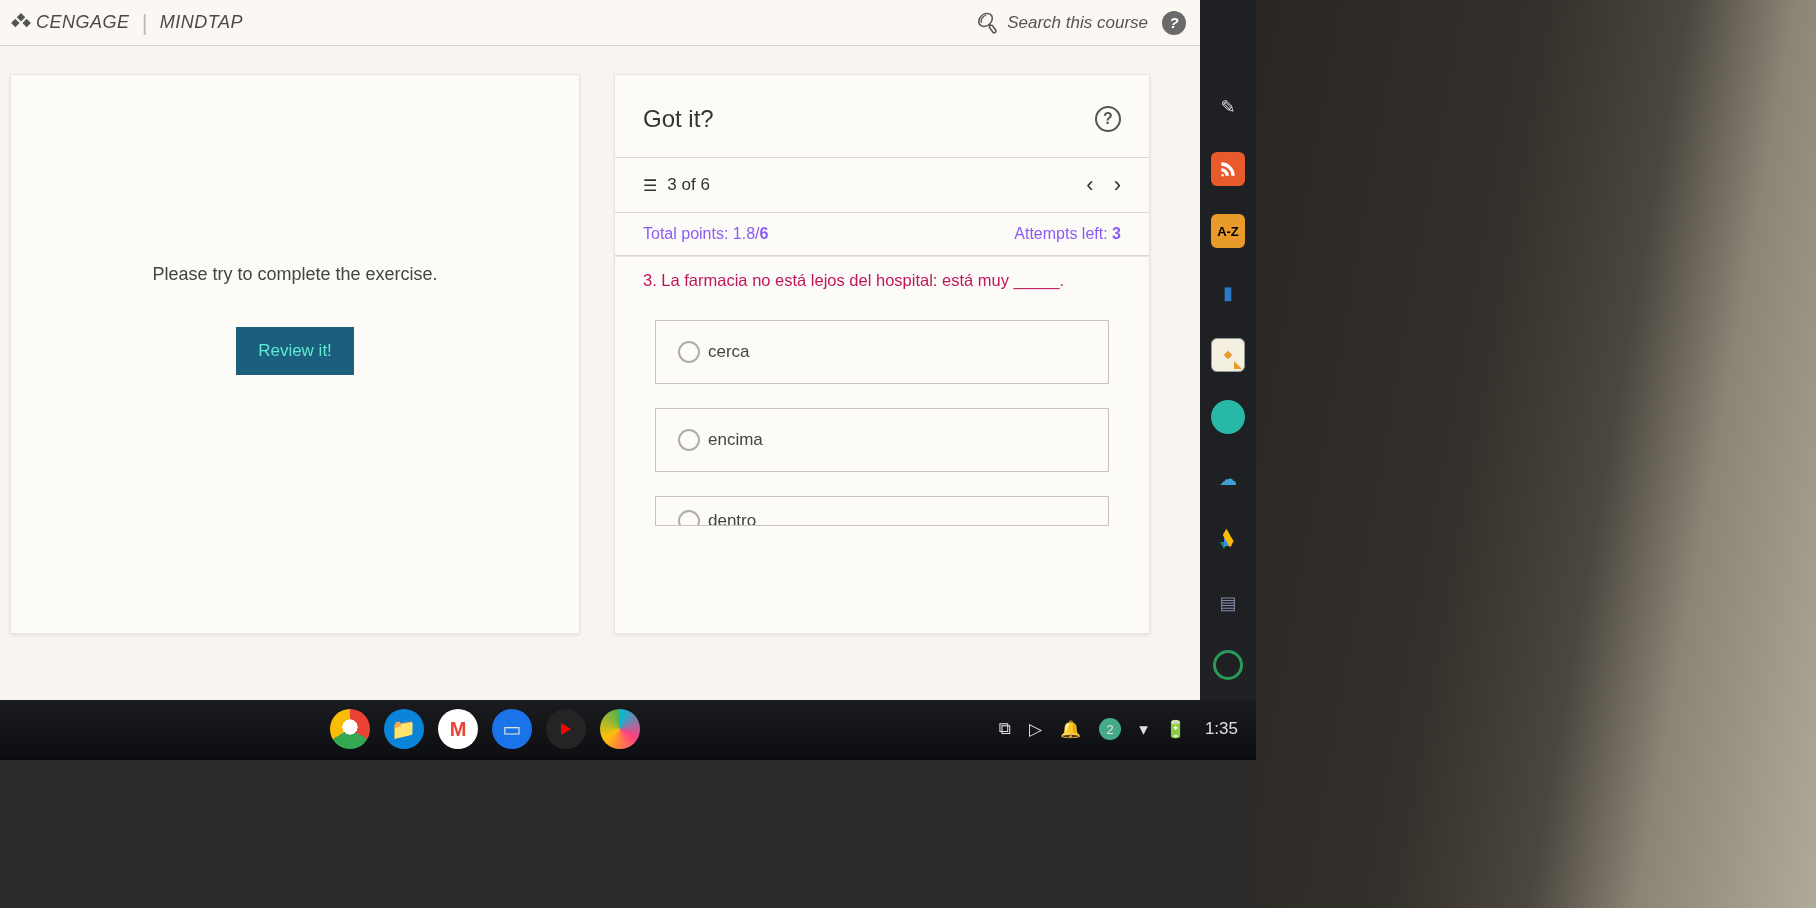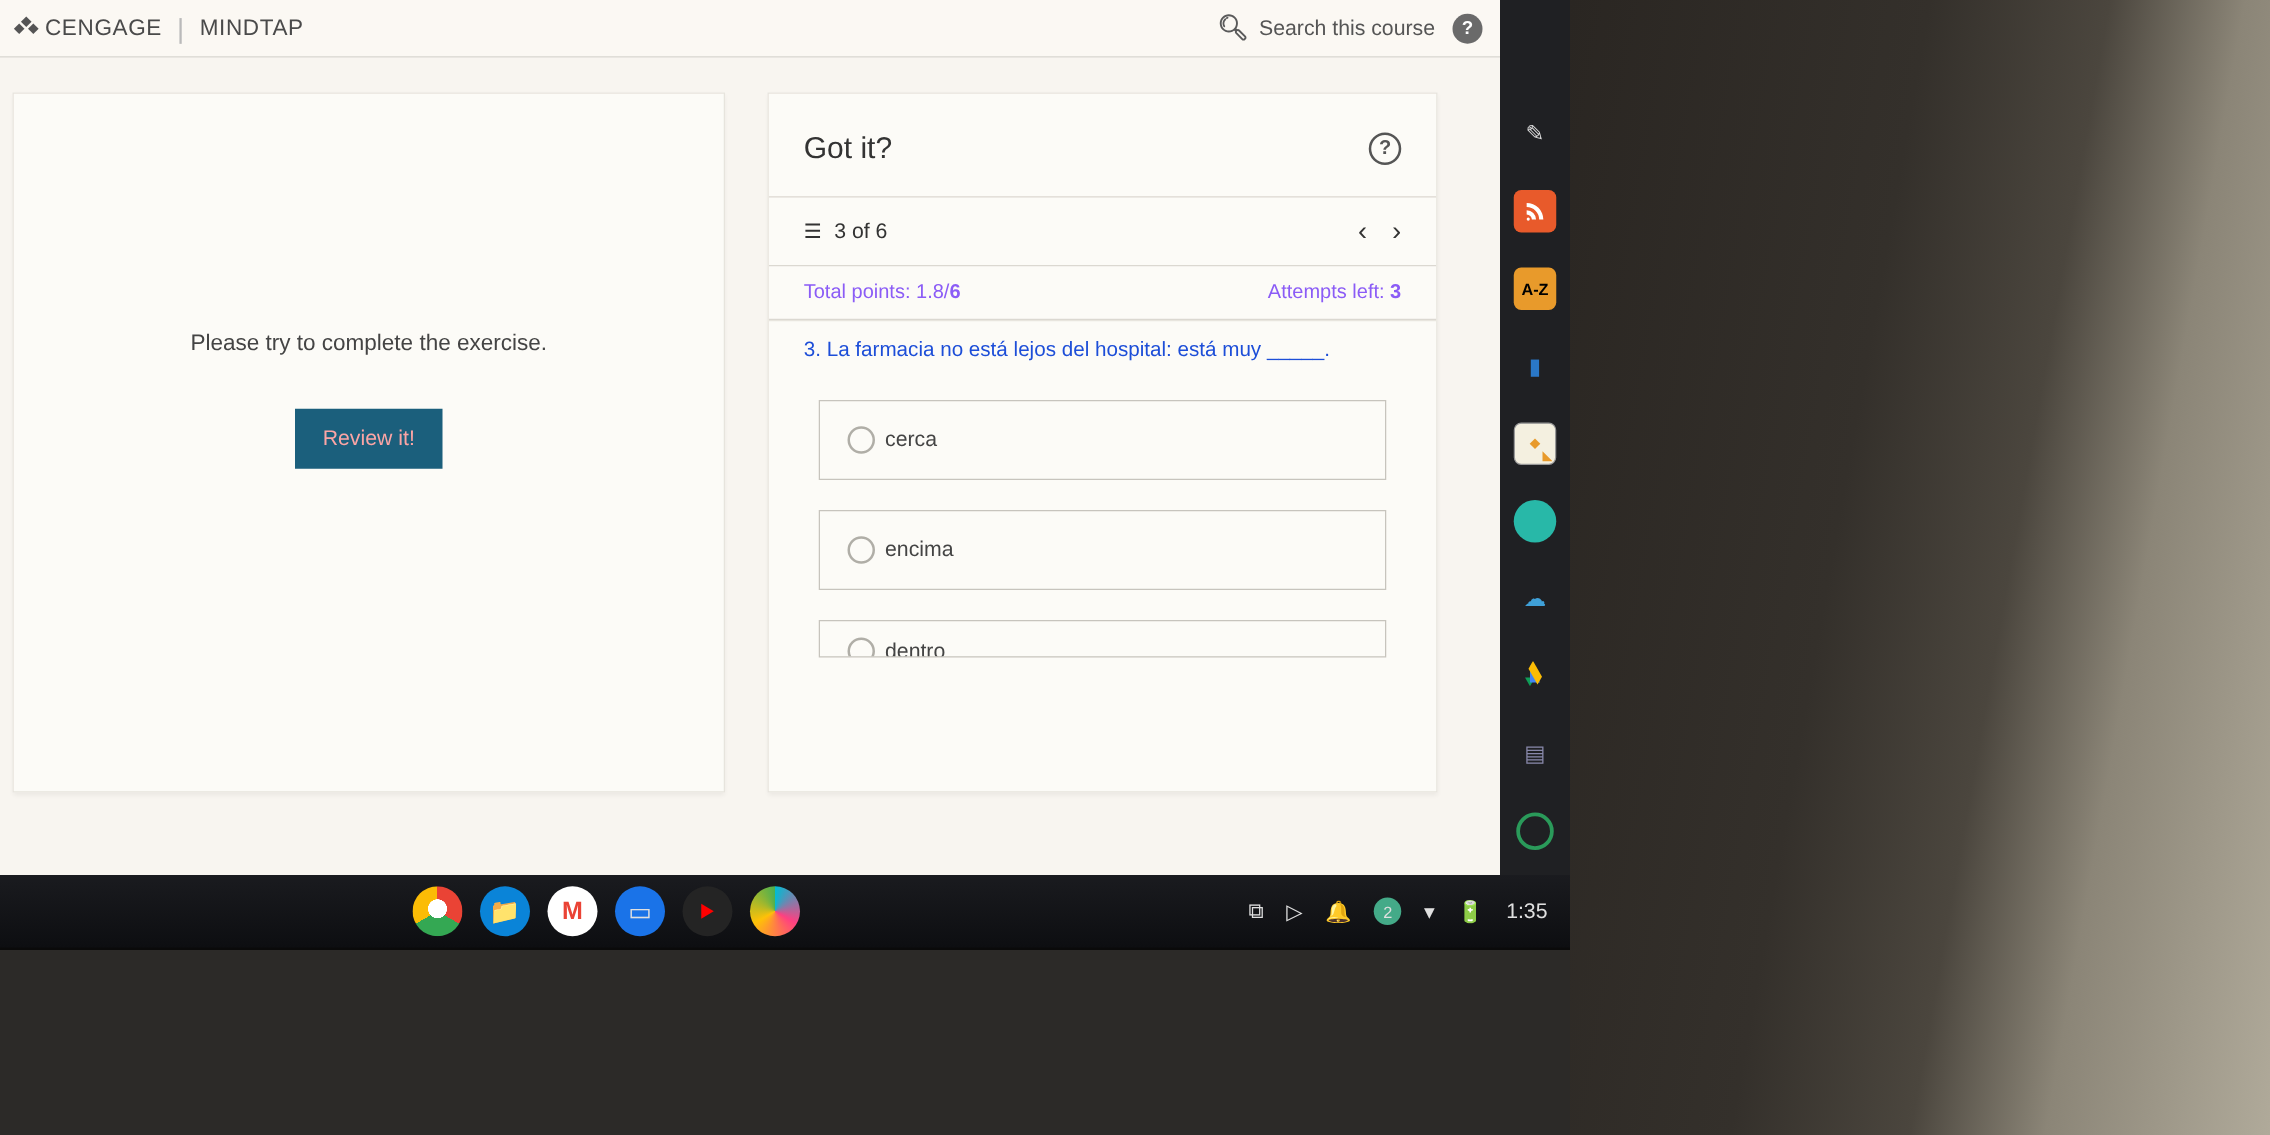--- a/index.html
+++ b/index.html
@@ -19,20 +19,21 @@
       background: #f8f5f0;
     }
     .top-bar {
       height: 46px;
       display: flex;
       align-items: center;
       padding: 0 14px;
       border-bottom: 1px solid #d8d5cf;
       gap: 10px;
       background: #fbf8f3;
+      font-style: italic;
     }
     .brand {
       display: flex;
       align-items: center;
       gap: 8px;
       color: #4a4a4a;
       font-size: 18px;
       letter-spacing: 0.5px;
     }
     .brand-sep {
@@ -98,21 +99,21 @@
       align-items:center;
       justify-content:flex-start;
       padding-top: 185px;
       text-align:center;
       color:#444;
     }
     .left-card p { font-size: 18px; line-height: 1.6; padding: 0 34px;}
     .review-btn {
       margin-top: 38px;
       background: #1b5f7c;
-      color: #fca5a5;
+      color: #5eead4;
       border: none;
       padding: 14px 22px;
       font-size: 17px;
       cursor:pointer;
     }
     .right-card {
       width: 536px;
       padding: 0;
       display:flex;
       flex-direction:column;
@@ -141,21 +142,21 @@
     .pager-nav span { font-size: 22px; cursor:pointer; color:#333;}
     .rc-points {
       padding: 12px 28px;
       display:flex; align-items:flex-end;
       border-bottom: 1px solid #dbd8d1;
       font-size: 16px; color:#8b5cf6;
     }
     .rc-points .attempts { margin-left:auto;}
     .rc-question {
       padding: 14px 28px 20px 28px;
-      font-size: 16.5px; color:#1d4ed8;
+      font-size: 16.5px; color:#be185d;
       border-top: 1px solid #e8e5de;
     }
     .rc-options {
       padding: 10px 40px 10px 40px;
       display:flex; flex-direction:column; gap:24px;
       overflow:hidden;
     }
     .opt {
       border: 1px solid #c7c4bd;
       padding: 20px 22px;

